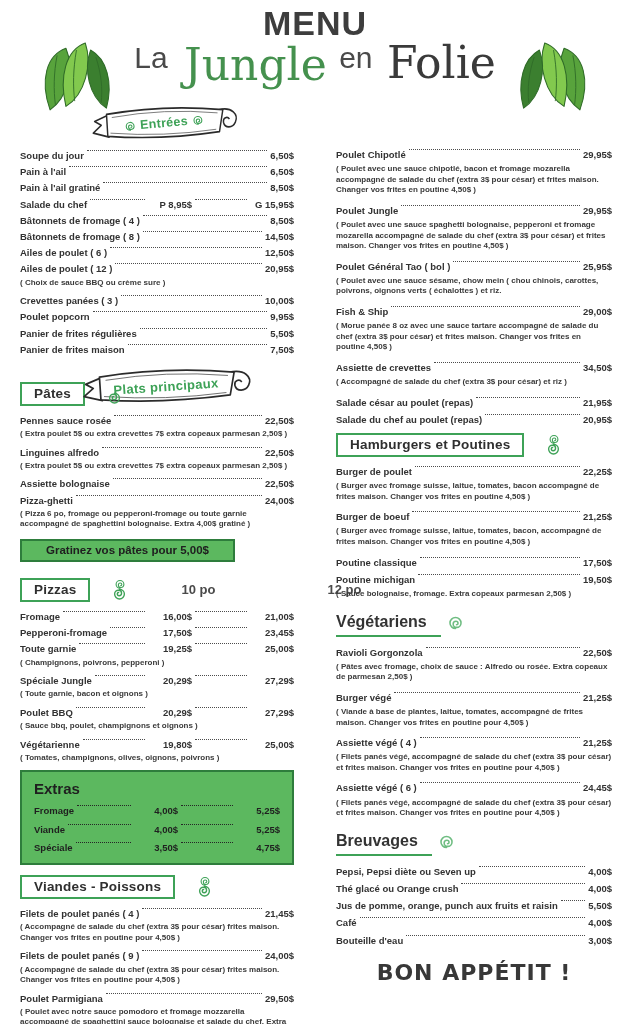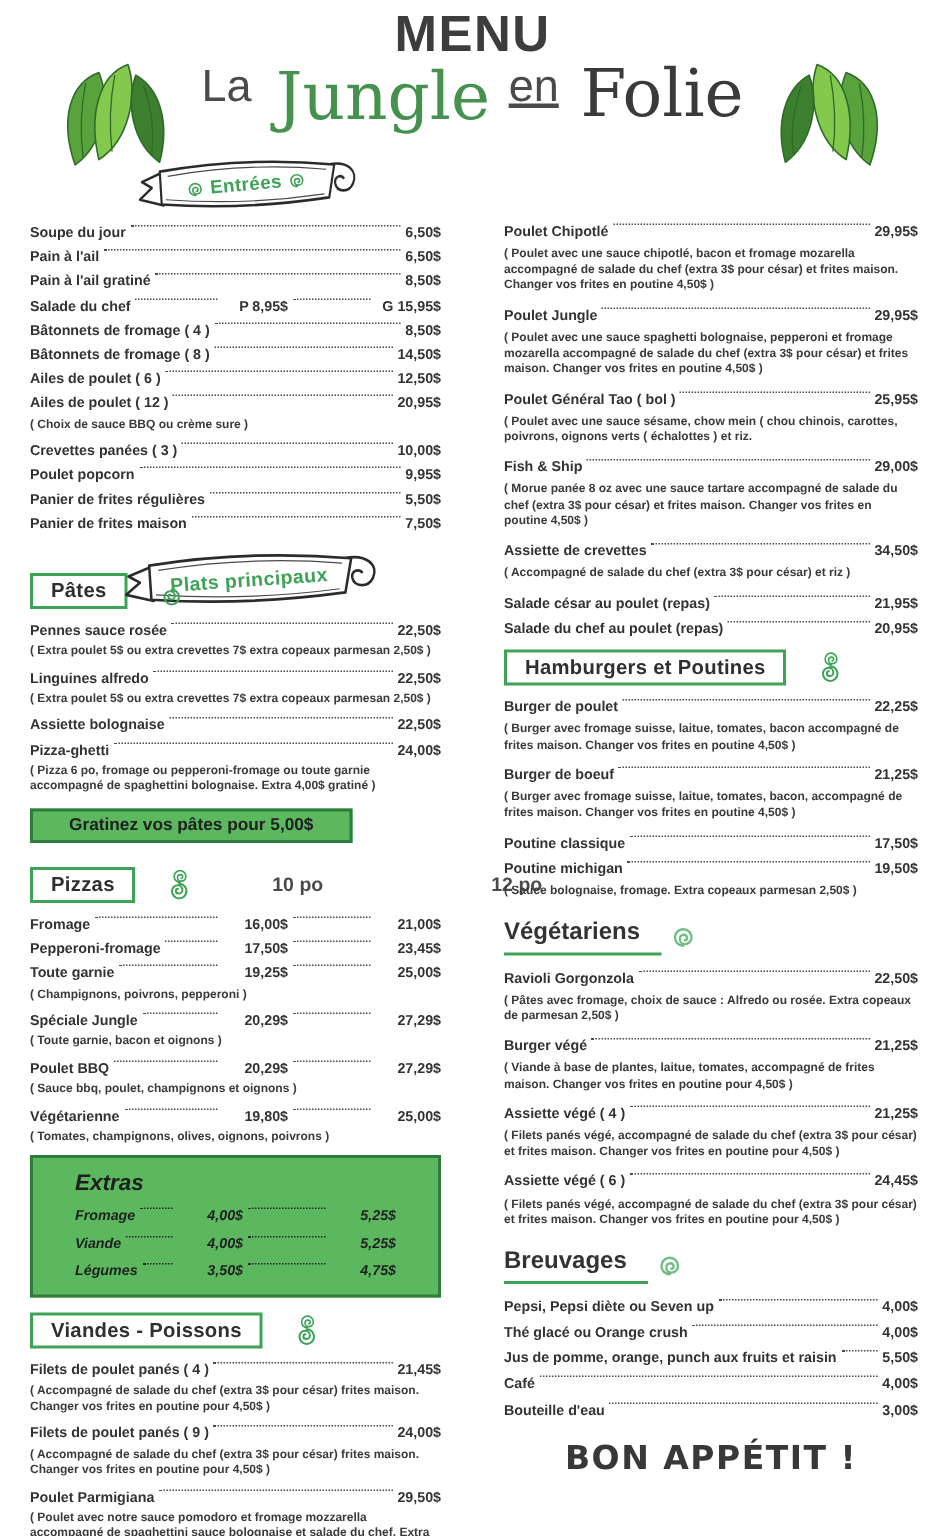--- a/index.html
+++ b/index.html
@@ -10,21 +10,21 @@
   body{margin:0;background:#ffffff;}
   .page{position:relative;width:630px;height:1024px;background:#fff;overflow:hidden;
         font-family:"Liberation Sans",sans-serif;color:var(--text);}
   
   .header{position:absolute;top:4px;left:0;width:630px;text-align:center;}
   .menu-word{font-size:34px;font-weight:600;letter-spacing:1px;color:var(--title_gray);}
   .title-line{margin-top:-8px;white-space:nowrap;}
   .title-line span{display:inline-block;}
   .t-la{font-size:30px;color:#4a4a4a;position:relative;top:-8px;margin-right:4px;}
   .t-jungle{font-family:"DejaVu Serif",serif;font-size:44px;color:var(--title_green);margin:0 8px;position:relative;top:4px;}
-  .t-en{font-size:30px;color:#4a4a4a;position:relative;top:-8px;text-decoration:underline;}
+  .t-en{font-size:30px;color:#4a4a4a;position:relative;top:-8px;}
   .t-folie{font-family:"DejaVu Serif",serif;font-size:44px;color:#3a3a3a;margin-left:10px;position:relative;top:2px;}
   .leaves{position:absolute;top:36px;width:88px;height:88px;}
   .leaves.left{left:36px;}
   .leaves.right{right:36px;transform:scaleX(-1);}
   
   .ribbon{position:relative;}
   .ribbon svg.band{position:absolute;inset:0;width:100%;height:100%;}
   .rlabel{position:absolute;inset:0;display:flex;align-items:center;justify-content:center;gap:4px;
           transform:rotate(-5deg);color:var(--green);font-weight:bold;font-size:12.5px;letter-spacing:.3px;}
   .ribbon-entrees{position:absolute;left:88px;top:98px;width:152px;height:50px;}
@@ -48,27 +48,27 @@
   
   .sec-header{display:flex;align-items:center;gap:22px;margin:8px 0 9px;}
   .sec-header.overlap{margin-top:-30px;}
   .boxed-title{border:2px solid var(--green);padding:2px 12px 3px;font-size:13.5px;font-weight:bold;color:#2f2f2f;letter-spacing:.2px;background:#fff;}
   .swirl2{display:flex;flex-direction:column;align-items:center;line-height:0;color:var(--green);}
   .swirl2 svg{display:block;}
   .swirl2 .s2{transform:rotate(180deg);margin-top:-3px;}
   .pz-spacer{flex:1 1 auto;}
   .pz-col-label{min-width:44px;text-align:right;font-size:13px;font-weight:bold;color:#4a4a4a;}
   .pz-gap{flex:0 0 58px;}
-  .uline-header{display:flex;align-items:flex-end;gap:6px;margin:13px 0 10px;}
+  .uline-header{display:flex;align-items:center;gap:6px;margin:13px 0 10px;}
   .uline-title{font-size:16px;font-weight:bold;color:#333;border-bottom:2.5px solid var(--green);padding:0 14px 4px 0;}
   .uswirl{width:17px;height:17px;color:var(--green_light);margin-bottom:4px;}
   
   .gratinez{display:inline-block;background:var(--green_fill);border:2px solid var(--green_dark);
             padding:3px 24px 4px;font-size:11.5px;font-weight:bold;color:#202020;margin:2px 0 8px;}
-  .extras-box{background:var(--green_fill);border:2.5px solid var(--green_dark);padding:8px 28px 3px;margin:6px 0 10px;font-style:italic;}
+  .extras-box{background:var(--green_fill);border:2.5px solid var(--green_dark);padding:8px 12px 3px;margin:6px 0 10px;}
   .extras-title{font-size:15px;font-weight:bold;color:#1f1f1f;margin-bottom:8px;}
   .extras-box .mi-dots{border-bottom-color:#262626;}
   .extras-box .mi-row{color:#1f1f1f;margin-bottom:7px;}
   
   .footer{margin-top:14px;text-align:center;font-family:"DejaVu Sans",sans-serif;
           font-size:22px;font-weight:bold;color:#383838;letter-spacing:1px;white-space:nowrap;}
   .hidden-defs{position:absolute;width:0;height:0;overflow:hidden;}
 </style>
 </head>
 <body>
@@ -327,21 +327,21 @@
             <span class="mi-price col2">5,25$</span>
           </div>
           <div class="mi-row">
             <span class="mi-name">Viande</span>
             <span class="mi-dots"></span>
             <span class="mi-price col1">4,00$</span>
             <span class="mi-dots fixed"></span>
             <span class="mi-price col2">5,25$</span>
           </div>
           <div class="mi-row">
-            <span class="mi-name">Légumes</span>
+            <span class="mi-name">Spéciale</span>
             <span class="mi-dots"></span>
             <span class="mi-price col1">3,50$</span>
             <span class="mi-dots fixed"></span>
             <span class="mi-price col2">4,75$</span>
           </div>
         </div>
     </div>
 
     <div class="sec-header">
       <span class="boxed-title">Viandes - Poissons</span>

